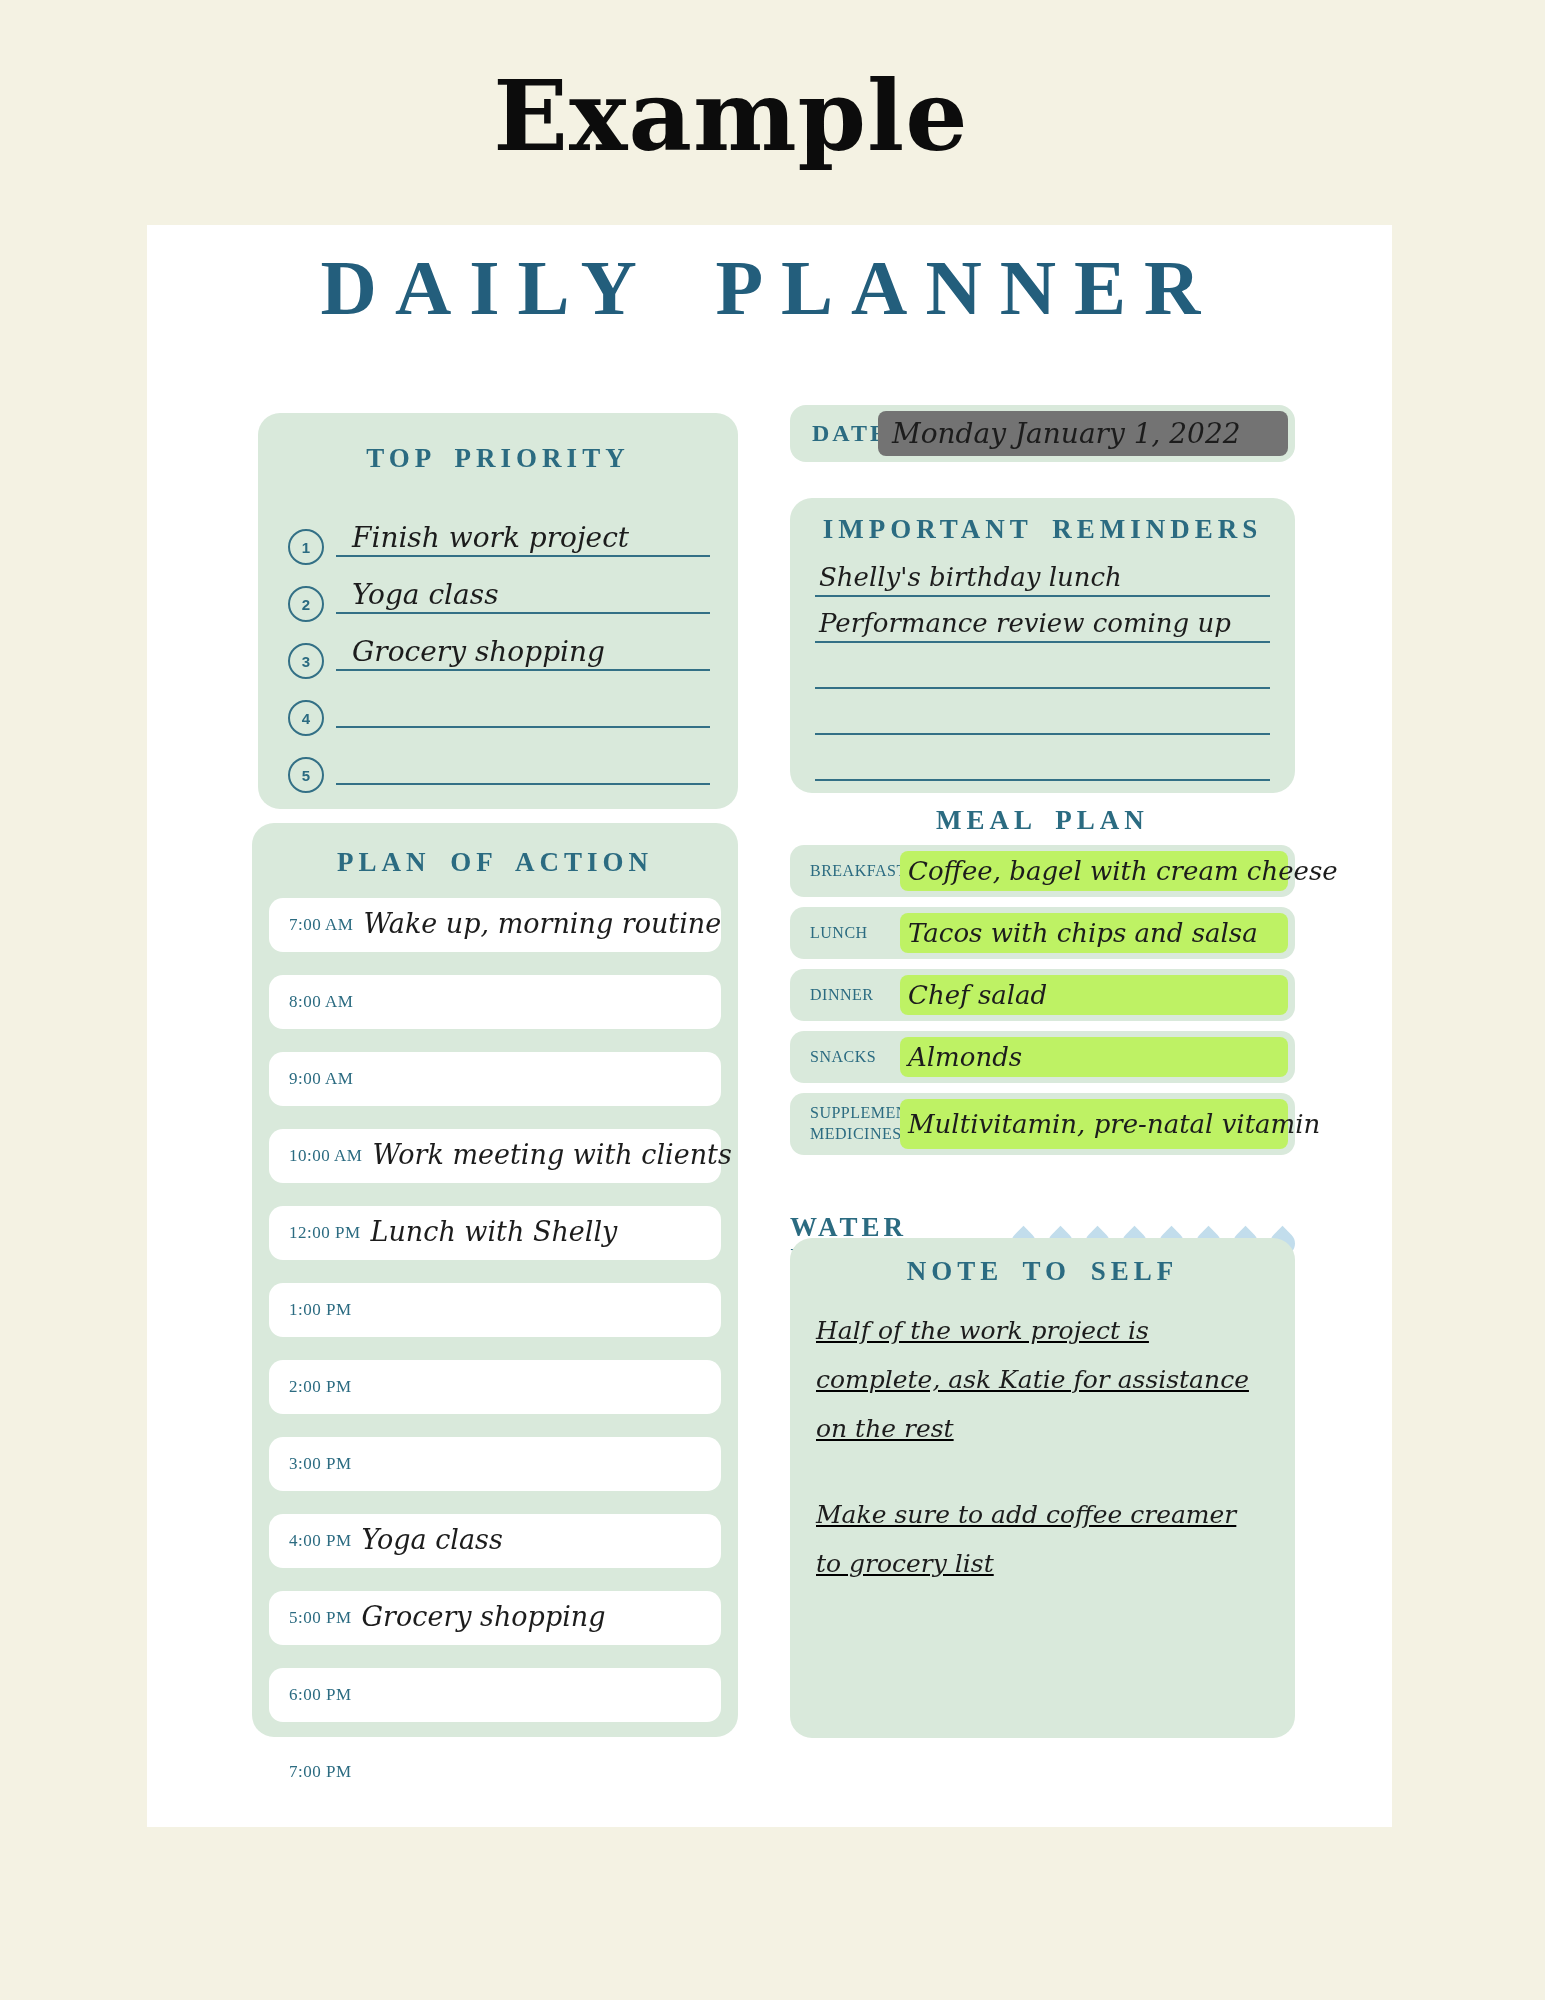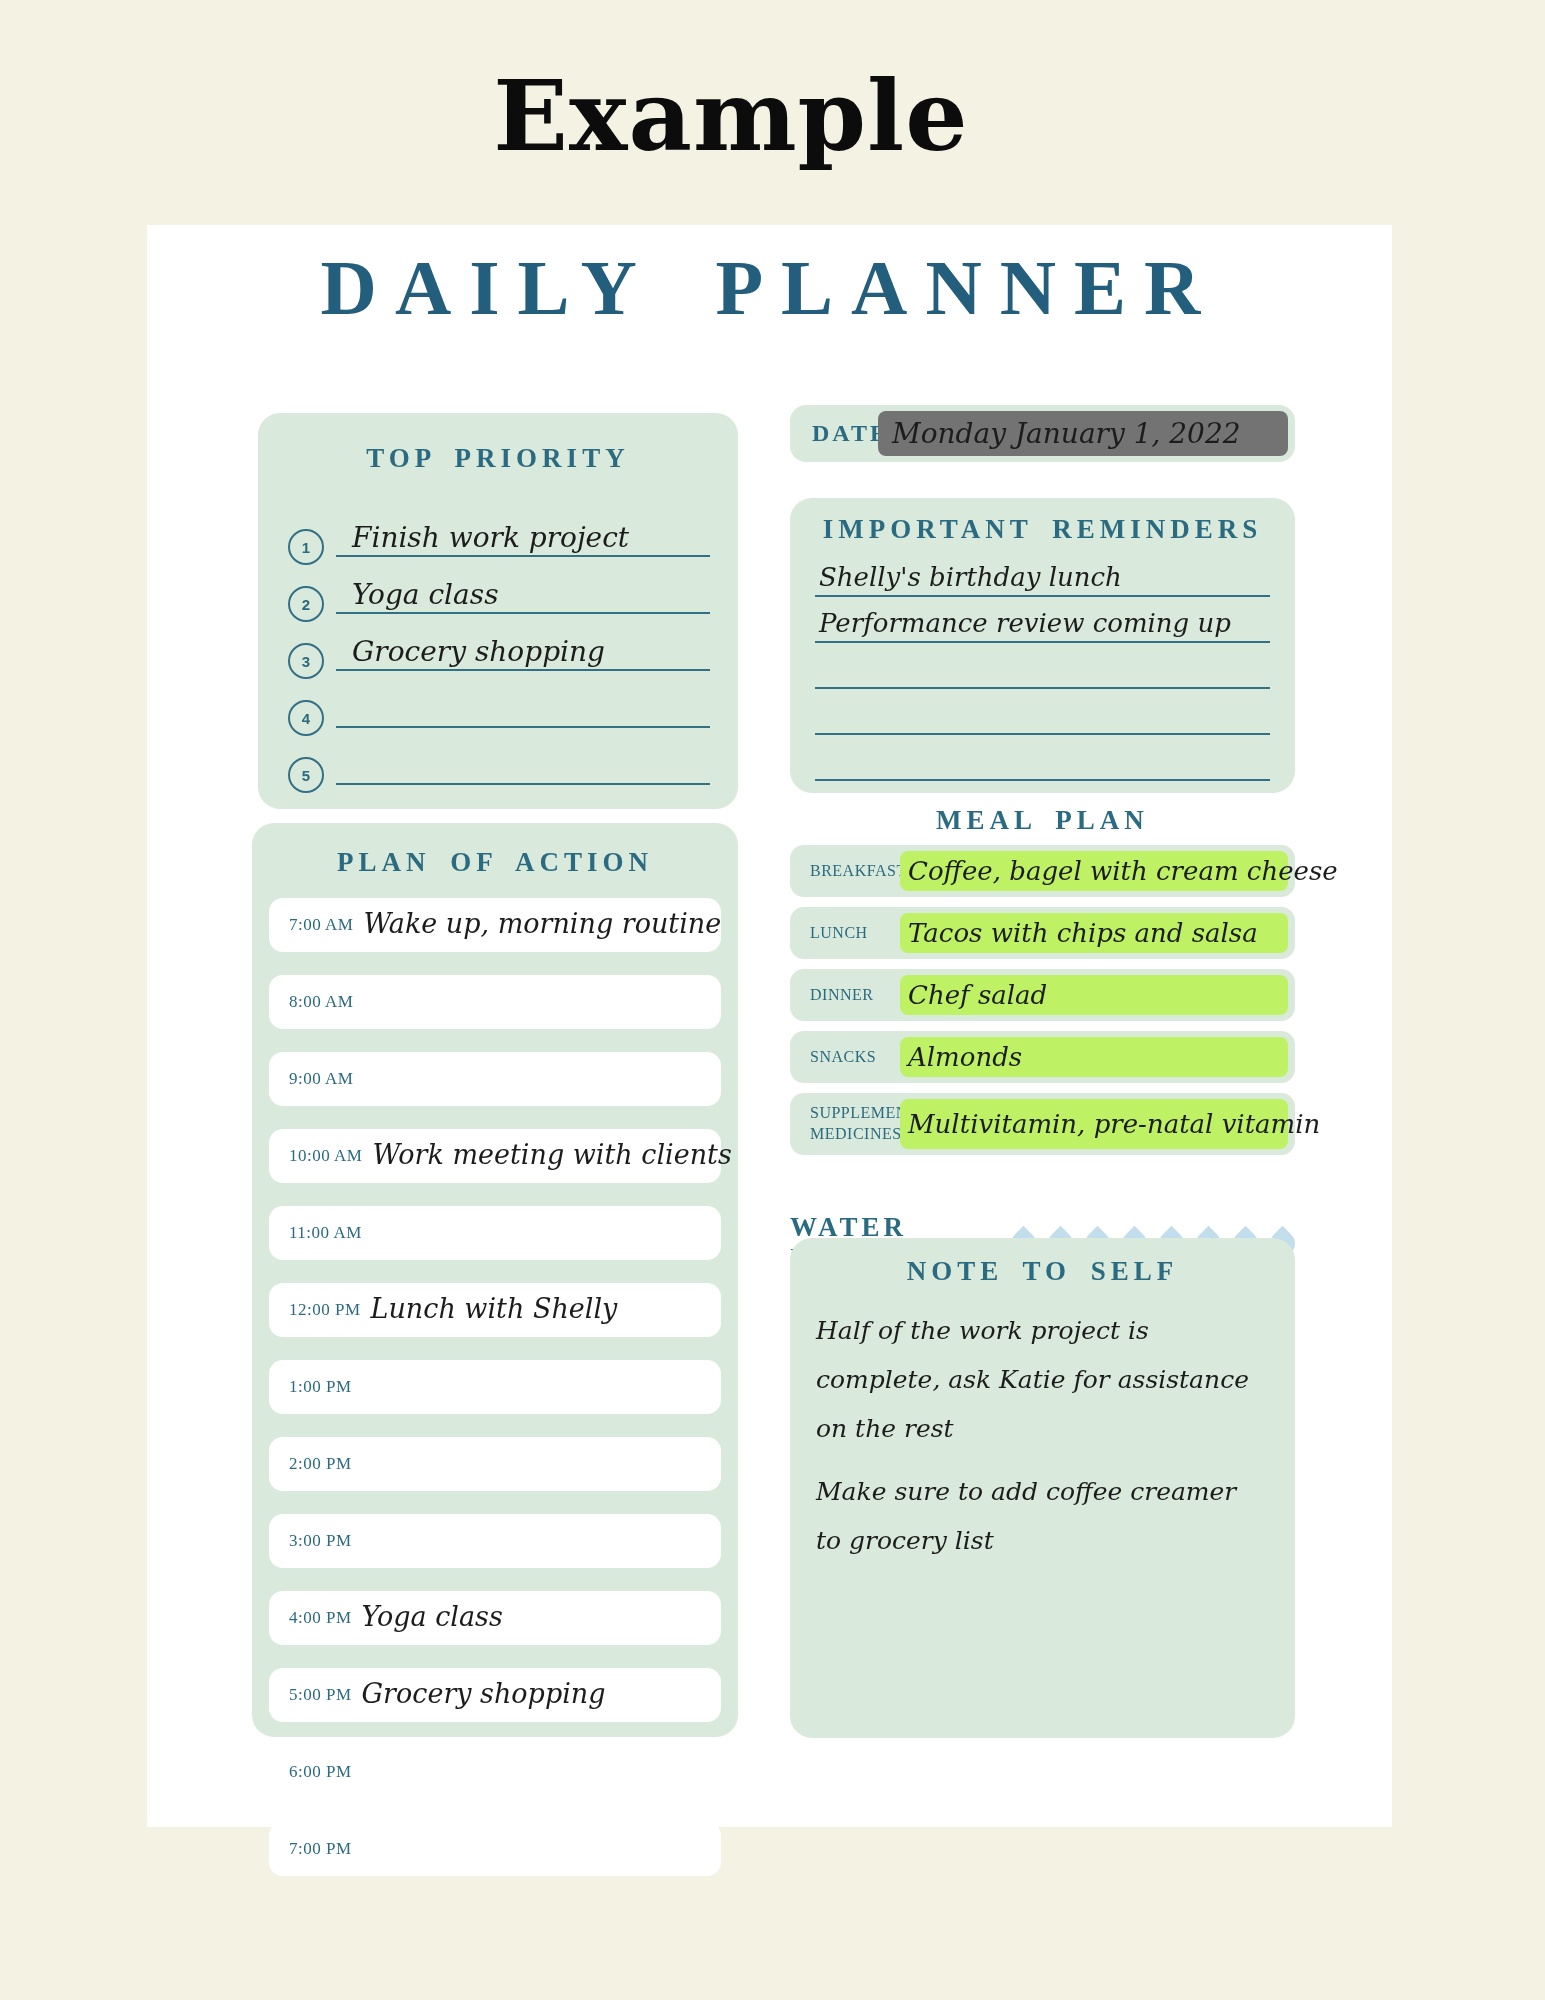--- a/index.html
+++ b/index.html
@@ -109,21 +109,21 @@
   .drops{display:flex;gap:12px;margin-left:16px;align-items:center;}
   .drop{
     width:25px;height:25px;background:var(--drop);
     border-radius:0 50% 50% 50%;transform:rotate(45deg);
     flex:0 0 auto;
   }
 
   
   .note-self{left:643px;top:1013px;width:505px;height:500px;}
   .note-self .panel-title{margin-top:18px;}
-  .notes{padding:20px 26px 0 26px;display:flex;flex-direction:column;gap:15px;}
+  .notes{padding:20px 26px 0 26px;display:flex;flex-direction:column;gap:38px;text-decoration:underline;}
   .note-text{font-family:"DejaVu Serif",serif;font-style:italic;color:var(--ink);
     font-size:25px;line-height:1.95;}
 </style>
 </head>
 <body>
 
 <div class="canvas">
 
   <div class="example-title">Example</div>
 
@@ -199,24 +199,20 @@
           <div class="slot-row">
             <span class="slot-time">9:00 AM</span>
             <span class="slot-entry script"></span>
           </div>
 
           <div class="slot-row">
             <span class="slot-time">10:00 AM</span>
             <span class="slot-entry script">Work meeting with clients</span>
           </div>
 
-          <div class="slot-row">
-            <span class="slot-time">11:00 AM</span>
-            <span class="slot-entry script"></span>
-          </div>
 
           <div class="slot-row">
             <span class="slot-time">12:00 PM</span>
             <span class="slot-entry script">Lunch with Shelly</span>
           </div>
 
           <div class="slot-row">
             <span class="slot-time">1:00 PM</span>
             <span class="slot-entry script"></span>
           </div>

